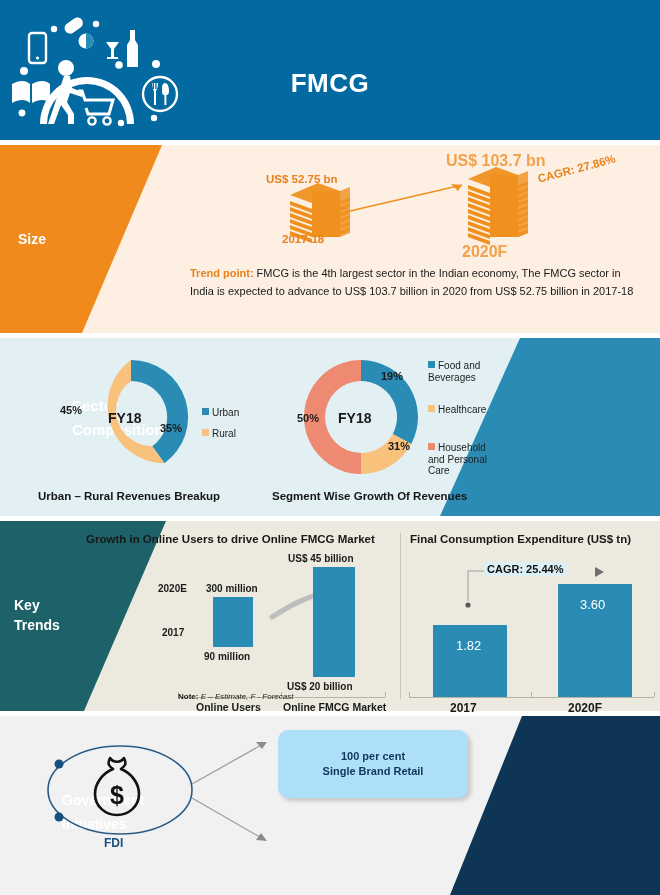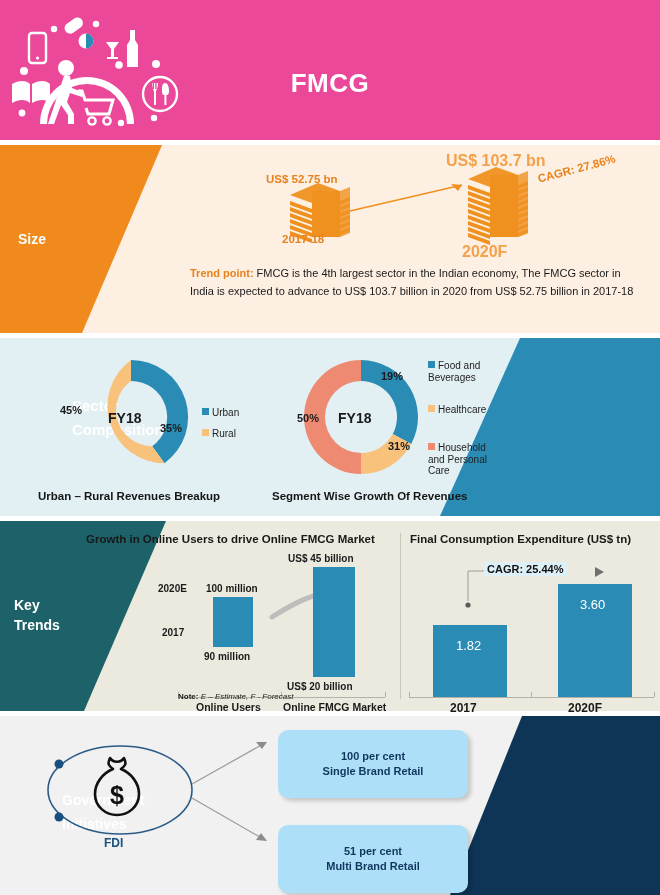--- a/index.html
+++ b/index.html
@@ -1,20 +1,20 @@
 <!DOCTYPE html>
 <html><head>
 <meta charset="utf-8">
 <style>
   html,body{margin:0;padding:0;background:#ffffff;}
   body{font-family:"Liberation Sans",sans-serif;}
   #page{position:relative;width:660px;height:895px;overflow:hidden;background:#ffffff;}
 
   
-  .header{position:absolute;left:0;top:0;width:660px;height:140px;background:#ec4899;}
+  .header{position:absolute;left:0;top:0;width:660px;height:140px;background:#0369a1;}
   .header-title{position:absolute;left:0;top:68px;width:660px;text-align:center;
     color:#ffffff;font-size:26px;font-weight:bold;letter-spacing:.5px;}
   .logo{position:absolute;left:8px;top:12px;width:180px;height:118px;}
 
   
   .section{position:absolute;left:0;width:660px;}
 
   
   .size-sec{top:145px;height:188px;background:#fdefe1;}
   .size-tab{position:absolute;left:0;top:0;width:200px;height:188px;background:#f08a1c;
@@ -265,21 +265,21 @@
     </div>
 
     <div class="divider-v" style="left:400px;top:12px;height:166px;"></div>
 
     <div>
       <div class="tr-title" style="left:86px;top:12px;">Growth in Online Users to drive Online FMCG Market</div>
 
       <div class="tr-txt" style="left:158px;top:62px;">2020E</div>
       <div class="tr-txt" style="left:162px;top:106px;">2017</div>
 
-      <div class="tr-txt" style="left:206px;top:62px;">100 million</div>
+      <div class="tr-txt" style="left:206px;top:62px;">300 million</div>
       <div class="bar-blue" style="left:213px;top:76px;width:40px;height:50px;"></div>
       <div class="tr-txt" style="left:204px;top:130px;">90 million</div>
 
       <svg width="80" height="40" style="position:absolute;left:268px;top:62px;">
         <path d="M4 34 C20 24 40 12 62 9" stroke="#bdbdbd" stroke-width="5" fill="none" stroke-linecap="round"></path>
         <path d="M60 2 l13 7 -14 7z" fill="#bdbdbd"></path>
       </svg>
 
       <div class="tr-txt" style="left:288px;top:32px;">US$ 45 billion</div>
       <div class="bar-blue" style="left:313px;top:46px;width:42px;height:110px;"></div>
@@ -348,18 +348,14 @@
       <text x="31" y="52" font-family="'Liberation Sans',sans-serif" font-size="25" font-weight="bold" text-anchor="middle" fill="#111">$</text>
     </svg>
   </div>
 
   <div class="fdi-label">FDI</div>
 
   <div class="gov-card" style="left:278px;top:730px;">
     <div>100 per cent</div>
     <div>Single Brand Retail</div>
   </div>
-  <div class="gov-card" style="left:278px;top:825px;">
-    <div>51 per cent</div>
-    <div>Multi Brand Retail</div>
-  </div>
 
 </div>
 
 </body></html>

